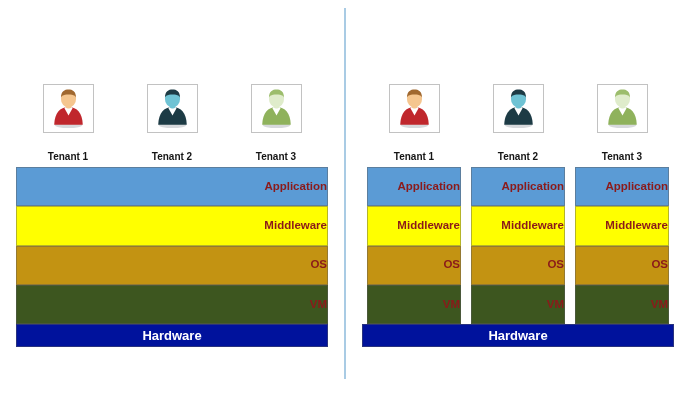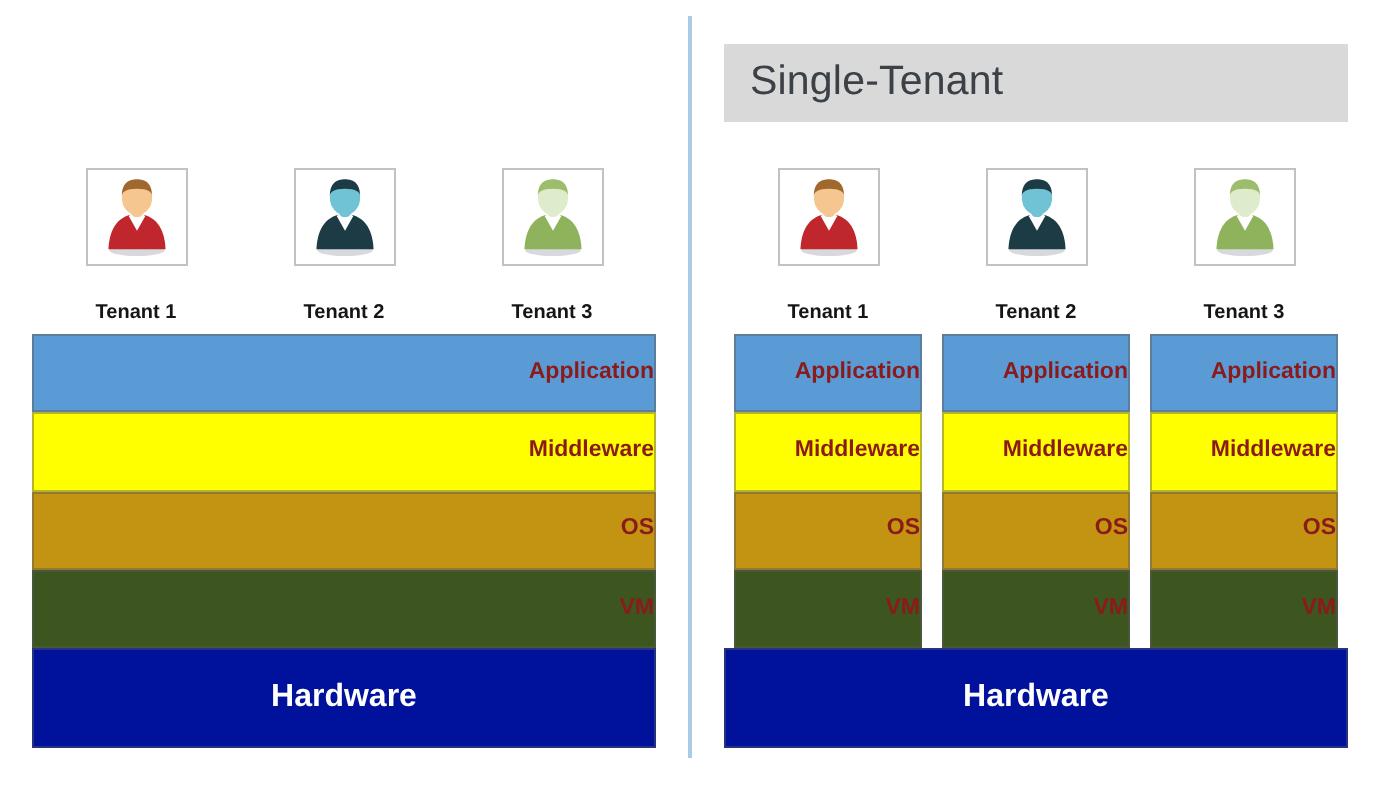--- a/index.html
+++ b/index.html
@@ -124,27 +124,27 @@
   .tenant-stack .layer { width: 94px; }
   #single-stack-0 { left: 5px; }
   #single-stack-1 { left: 109px; }
   #single-stack-2 { left: 213px; }
 
   .hw-bar {
     position: absolute;
     left: 0;
     top: 157px;
     width: 312px;
-    height: 50px;
+    height: 23px;
     box-sizing: border-box;
     border: 1px solid rgba(90,90,90,0.45);
     display: flex;
     align-items: center;
     justify-content: center;
-    font-size: 16px;
+    font-size: 13px;
     font-weight: bold;
     line-height: 1;
   }
 </style>
 </head>
 <body>
 
 <section class="panel" id="panel-multi">
 
 
@@ -210,23 +210,20 @@
         <span class="layer-label">Hardware</span>
       </div>
     </div>
 
 </section>
 
 <div class="panel-divider"></div>
 
 <section class="panel" id="panel-single">
 
-  <div class="panel-header">
-    <span class="panel-header-title">Single-Tenant</span>
-  </div>
 
   <div class="tenant-row" id="single-tenant-row">
       <div class="tenant-col">
         <div class="avatar-frame">
           <svg class="avatar-svg" viewBox="0 0 51 51">
             <rect x="0" y="0" width="51" height="51" fill="#ffffff"></rect>
             <ellipse cx="25.5" cy="43.5" rx="15" ry="3.2" fill="#c9ccd0" opacity="0.75"></ellipse>
             <path d="M25.5 24 C35 24 40.5 31 41 43 L10 43 C10.5 31 16 24 25.5 24 Z" fill="#c0272d"></path>
             <path d="M21 25 L25.5 33 L30 25 L27.6 23.4 L23.4 23.4 Z" fill="#ffffff"></path>
             <rect x="22.4" y="18" width="6.2" height="7.5" rx="2.4" fill="#f5c68f"></rect>

